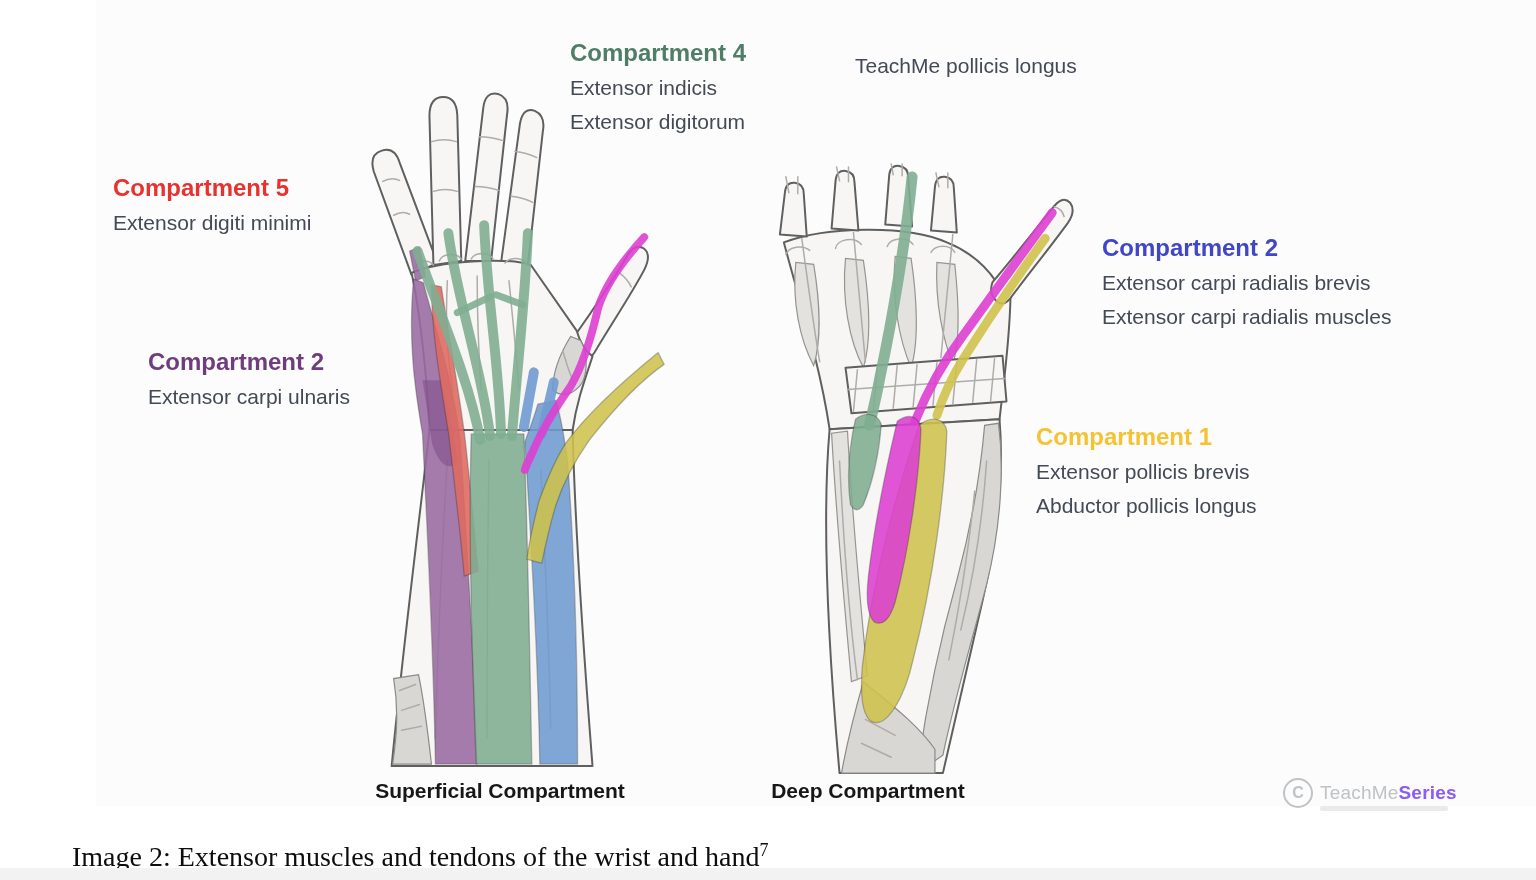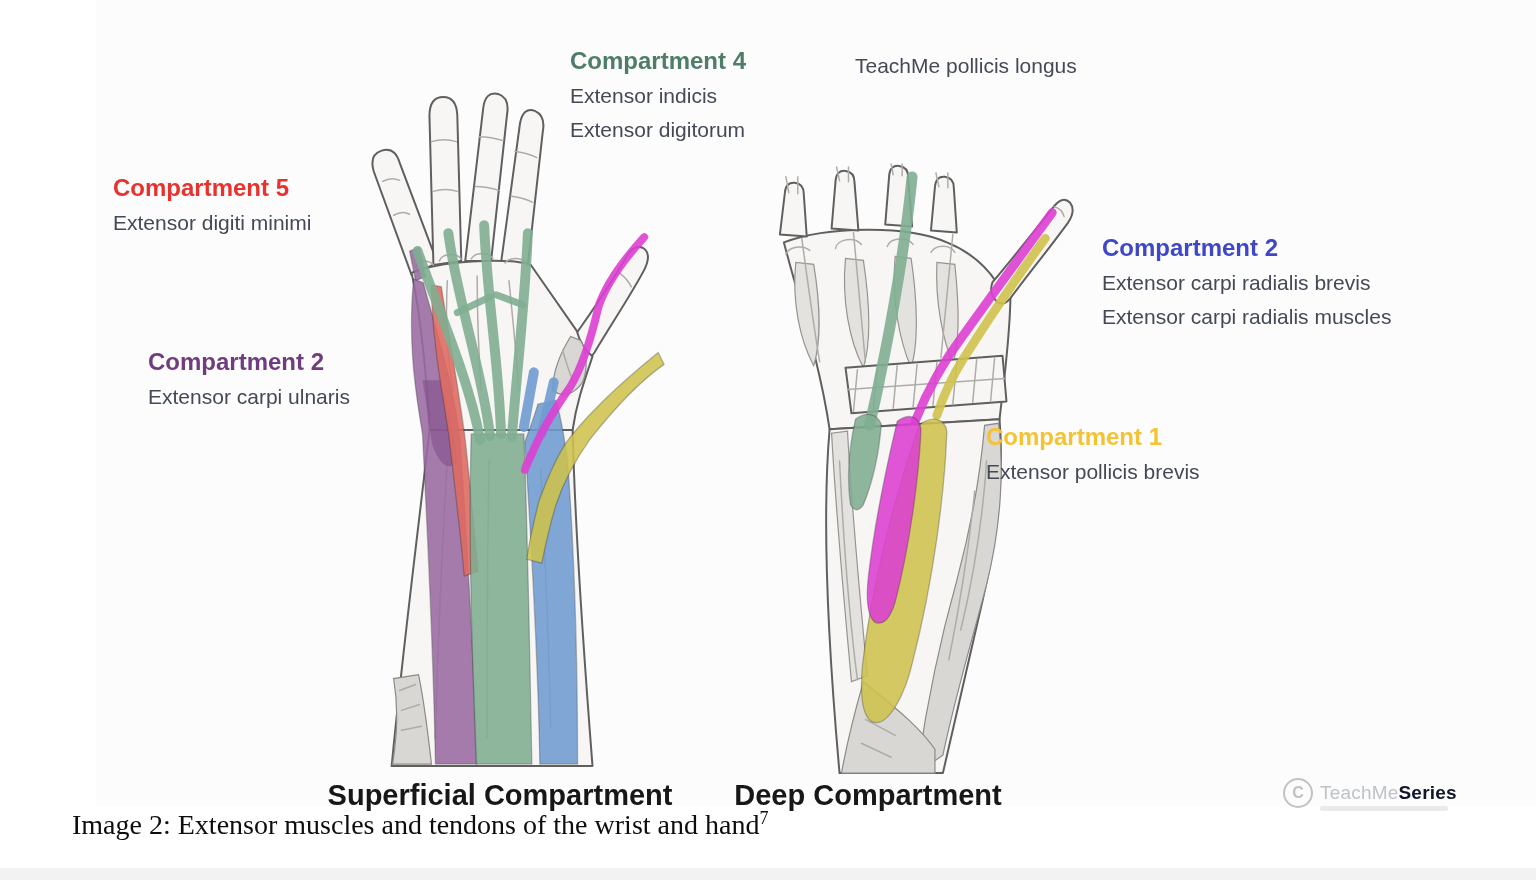--- a/index.html
+++ b/index.html
@@ -8,31 +8,31 @@
   .figure-bg{position:absolute;left:96px;top:0;width:1440px;height:806px;background:#fcfcfc;}
   .bottom-strip{position:absolute;left:0;bottom:0;width:1536px;height:12px;background:#f2f2f2;}
 
   
   .label-block{position:absolute;white-space:nowrap;}
   .label-block h3{margin:0 0 3px 0;font-size:24px;line-height:30px;font-weight:700;}
   .label-block .mline{font-size:21px;line-height:34px;color:var(--muscle);}
   .c1 h3{color:var(--comp1);} .c2 h3{color:var(--comp2);} .c3 h3{color:var(--comp3);}
   .c4 h3{color:var(--comp4);} .c5 h3{color:var(--comp5);} .c6 h3{color:var(--comp6);}
 
-  .panel-caption{position:absolute;top:779px;transform:translateX(-50%);font-size:29px;font-weight:700;color:#171717;white-space:nowrap;}
+  .panel-caption{position:absolute;top:779px;transform:translateX(-50%);font-size:21px;font-weight:700;color:#171717;white-space:nowrap;}
   .cap-superficial{left:500px;} .cap-deep{left:843px;margin-left:25px;}
 
-  .doc-caption{position:absolute;left:72px;top:808px;font-family:"Liberation Serif",serif;font-size:28px;color:#0d0d0d;white-space:nowrap;}
+  .doc-caption{position:absolute;left:72px;top:840px;font-family:"Liberation Serif",serif;font-size:28px;color:#0d0d0d;white-space:nowrap;}
   .doc-caption sup{font-size:18px;}
 
   
   .watermark{position:absolute;left:1283px;top:778px;display:flex;align-items:center;gap:7px;}
   .wm-circle{width:26px;height:26px;border:2px solid var(--wm);border-radius:50%;display:flex;align-items:center;justify-content:center;color:var(--wm);font-size:16px;font-weight:700;}
   .wm-text{font-size:19px;color:var(--wm);letter-spacing:.2px;}
-  .wm-text b{color:#0f172a;}
+  .wm-text b{color:#8b5cf6;}
   .wm-tagline{position:absolute;left:1320px;top:806px;width:128px;height:5px;background:#e9eaeb;border-radius:2px;}
 
   
   .illus{position:absolute;}
   .illus-left{left:328px;top:82px;width:358px;height:696px;}
   .illus-right{left:766px;top:162px;width:318px;height:618px;}
 
   .sk{fill:var(--sketch-fill);stroke:var(--sketch-line);stroke-width:2;stroke-linejoin:round;}
   .skl{fill:none;stroke:#aeaca7;stroke-width:1.5;stroke-linecap:round;}
   .shade{fill:#d8d7d3;stroke:#8a8a86;stroke-width:1.2;}
@@ -170,21 +170,21 @@
     <g>
       <path class="tn s-yellow" stroke-width="9" d="M281,76 C253,114 222,160 198,198 C188,214 178,236 172,254"></path>
       <path class="ov f-yellow" d="M154,264 C168,253 180,258 182,270 C180,332 168,422 148,500 C140,536 122,570 106,562 Q93,553 97,506 C106,424 130,334 154,264 Z"></path>
     </g>
     <g>
       <path class="tn s-magenta" stroke-width="9" d="M288,50 C262,86 228,132 198,174 C180,198 162,230 150,260"></path>
       <path class="ov f-magenta" d="M132,260 C144,251 154,255 156,268 C154,318 144,388 130,442 Q122,468 109,462 Q99,452 103,416 C109,364 121,306 132,260 Z"></path>
     </g>
   </svg>
 
-  <div class="label-block c4" style="left:570px;top:38px;margin-top:8px;">
+  <div class="label-block c4" style="left:570px;top:38px;">
     <h3>Compartment 4</h3>
     <div class="mline">Extensor indicis</div>
     <div class="mline">Extensor digitorum</div>
   </div>
 
   <div class="label-block c3" style="left:855px;top:49px;">
     <div class="mline">TeachMe pollicis longus</div>
   </div>
 
   <div class="label-block c5" style="left:113px;top:173px;">
@@ -196,23 +196,24 @@
     <h3>Compartment 2</h3>
     <div class="mline">Extensor carpi radialis brevis</div>
     <div class="mline">Extensor carpi radialis muscles</div>
   </div>
 
   <div class="label-block c6" style="left:148px;top:347px;">
     <h3>Compartment 2</h3>
     <div class="mline">Extensor carpi ulnaris</div>
   </div>
 
-  <div class="label-block c1" style="left:986px;top:422px;">
+  <div class="label-block c1" style="left:1036px;top:422px;">
     <h3>Compartment 1</h3>
     <div class="mline">Extensor pollicis brevis</div>
+    <div class="mline">Abductor pollicis longus</div>
   </div>
 
   <div class="panel-caption cap-superficial">Superficial Compartment</div>
   <div class="panel-caption cap-deep">Deep Compartment</div>
 
   <div class="watermark">
     <div class="wm-circle">C</div>
     <div class="wm-text"><span>TeachMe</span><b>Series</b></div>
   </div>
   <div class="wm-tagline"></div>

